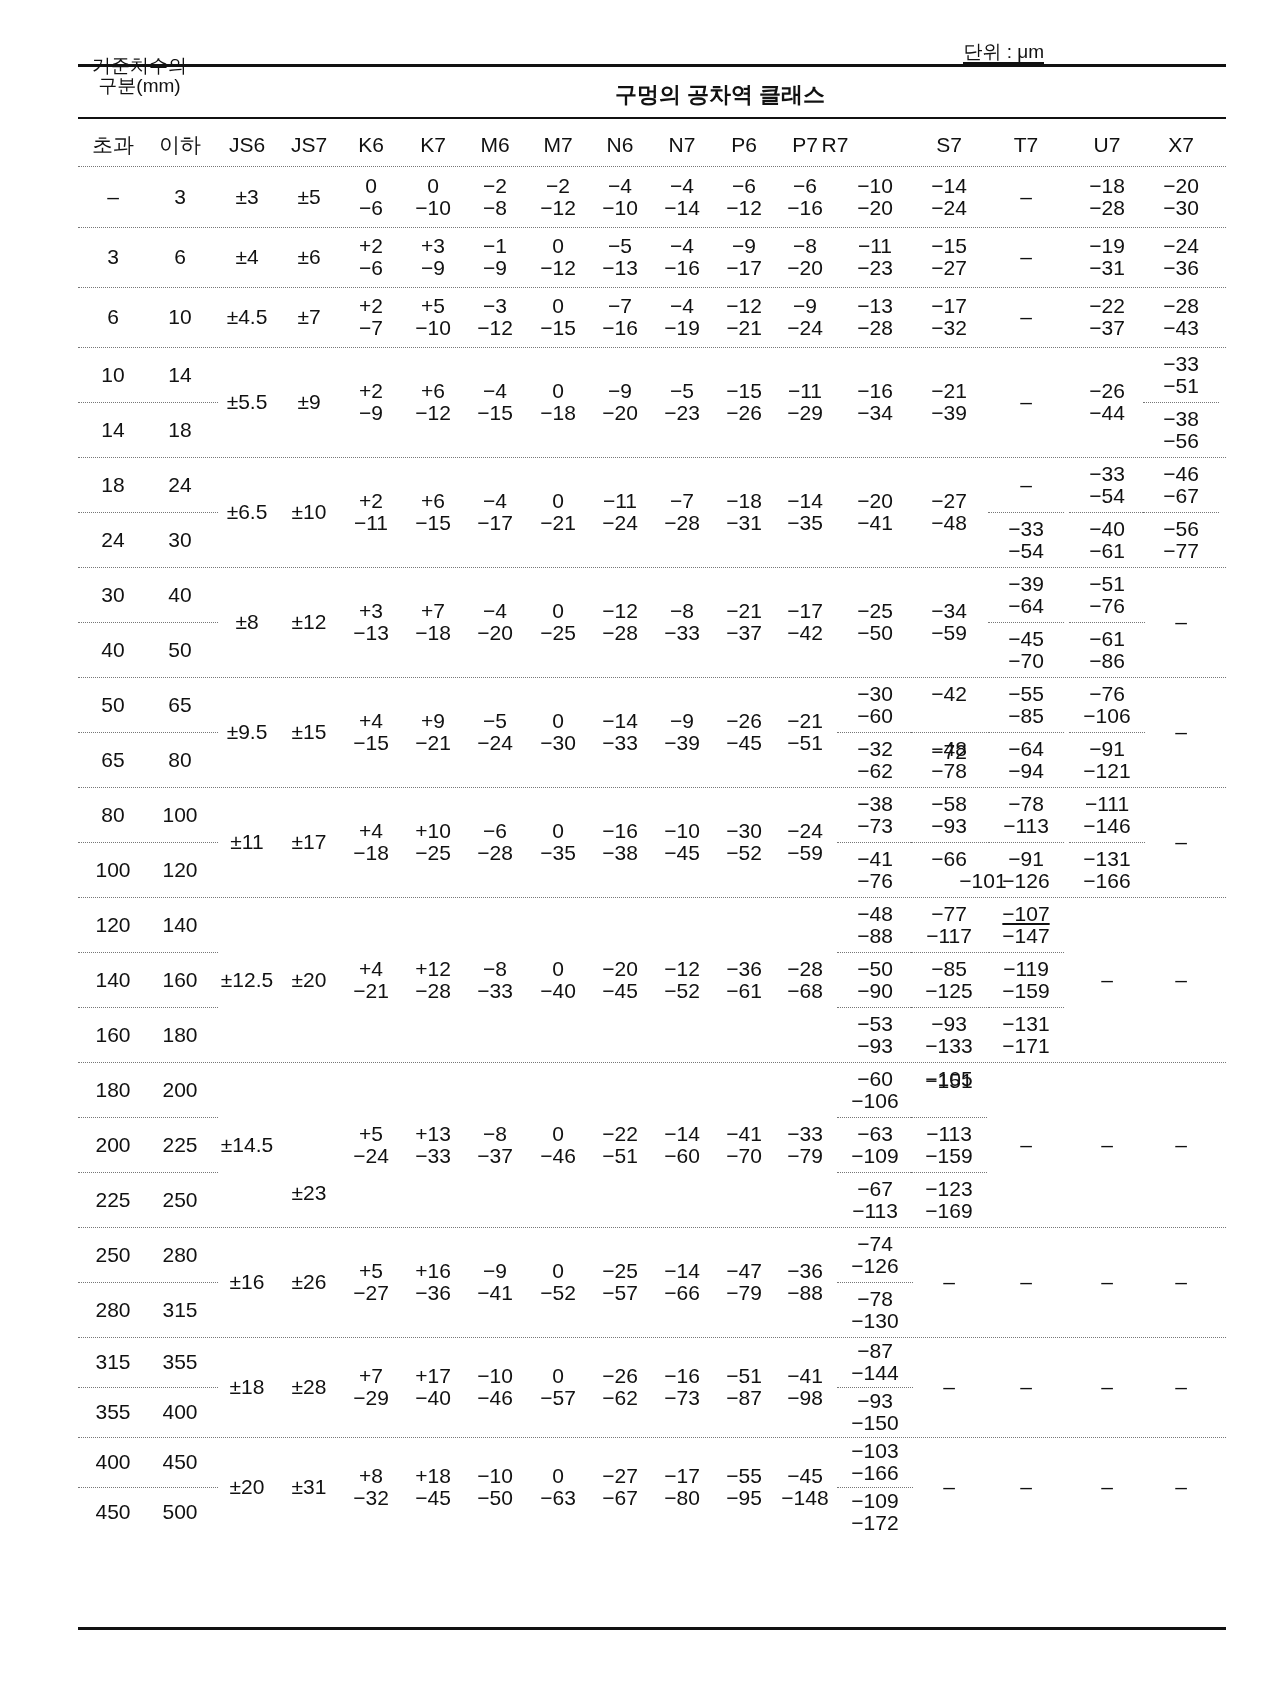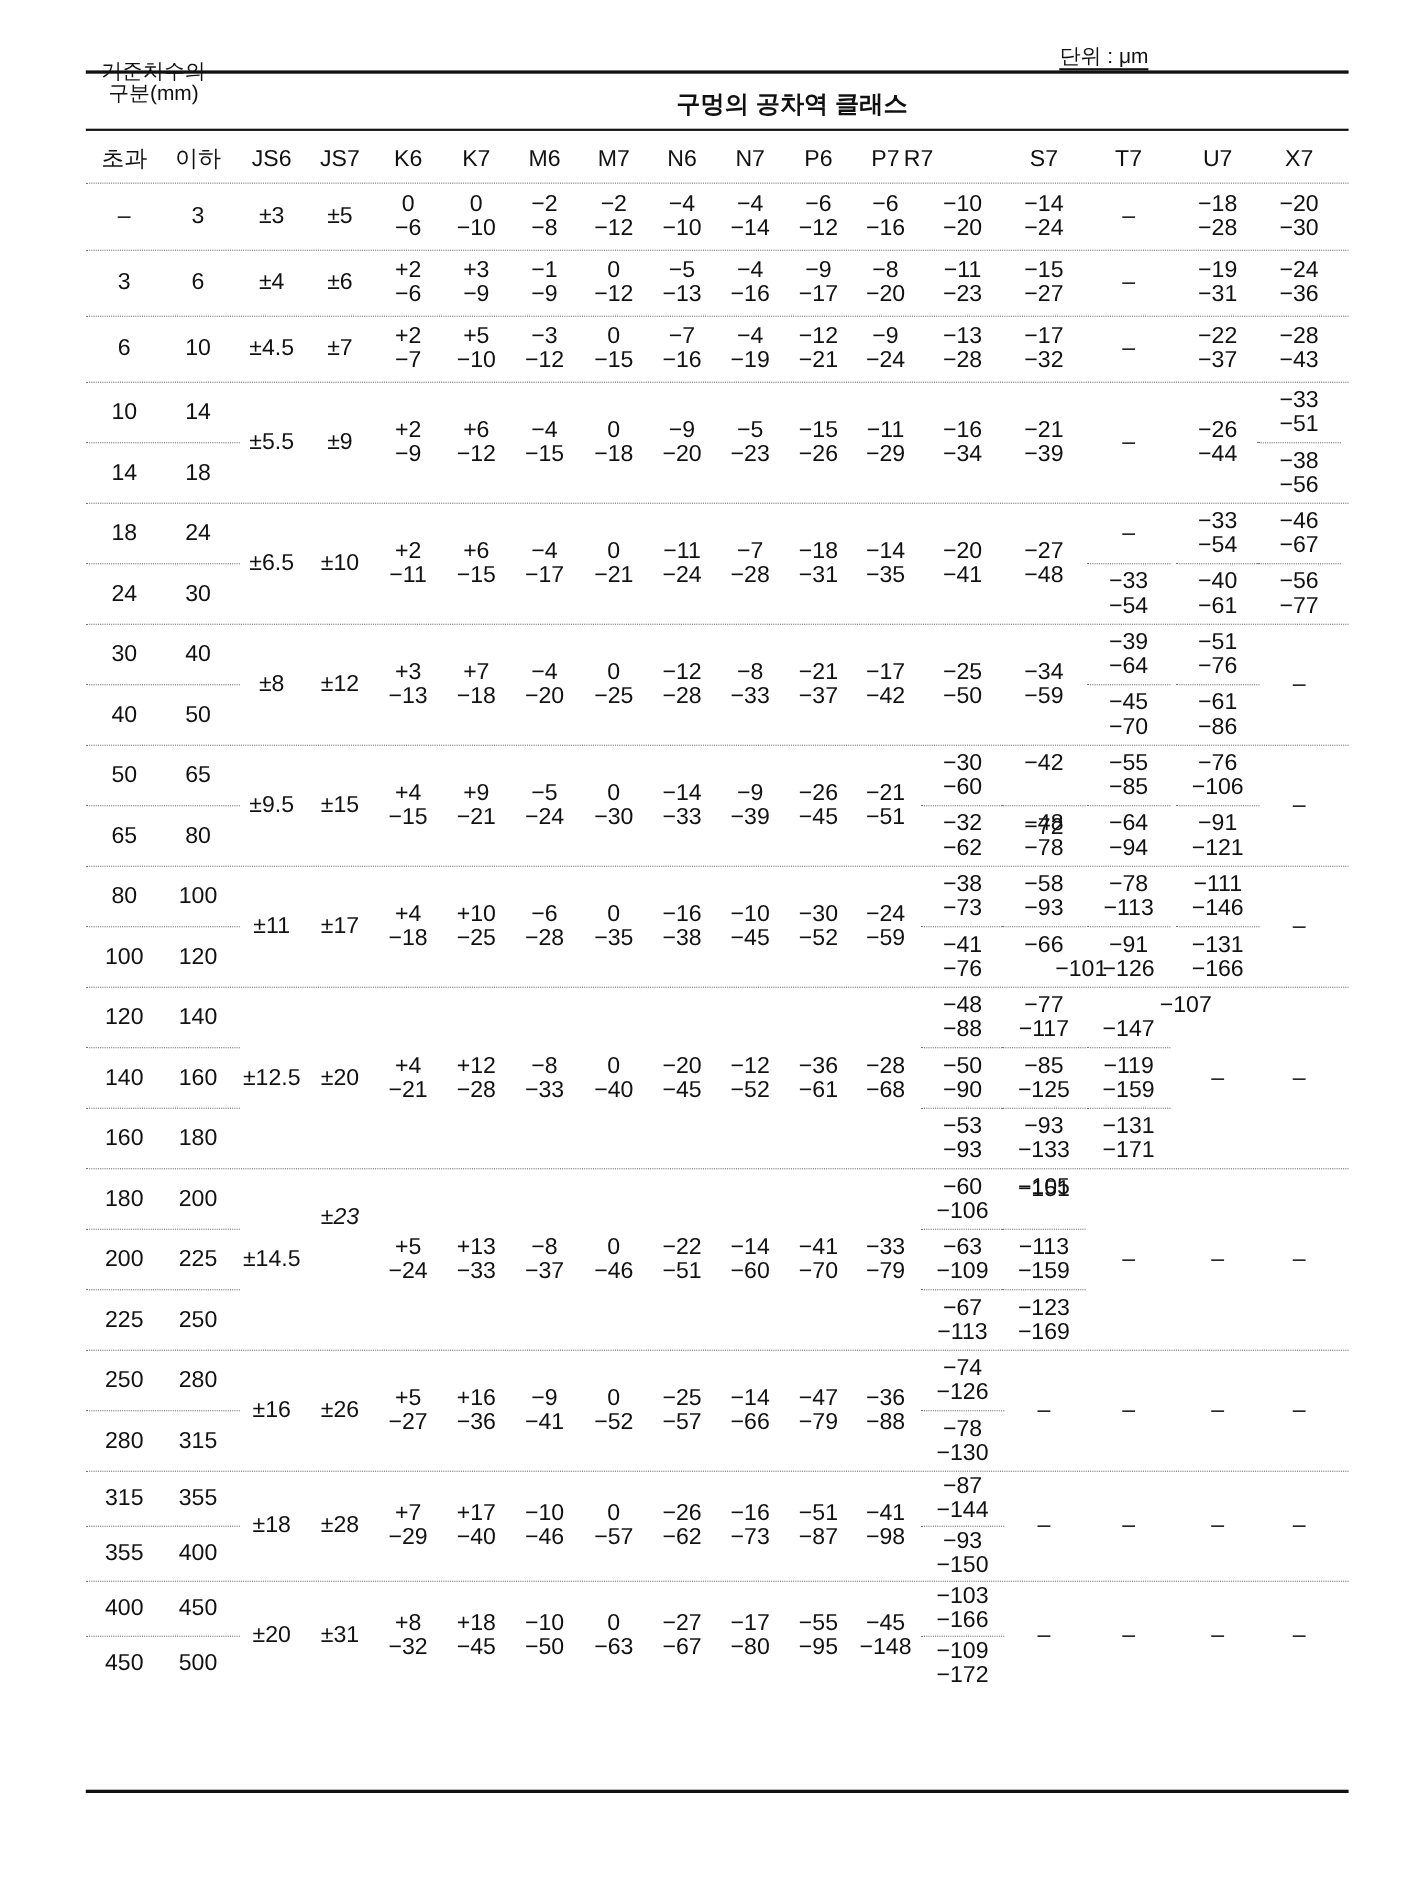--- a/index.html
+++ b/index.html
@@ -393,21 +393,21 @@
         <div class="t" style="left: 875px; top: 957.5px;">−50</div>
         <div class="t" style="left: 875px; top: 979.5px;">−90</div>
         <div class="t" style="left: 875px; top: 1012.5px;">−53</div>
         <div class="t" style="left: 875px; top: 1034.5px;">−93</div>
         <div class="t" style="left: 949px; top: 902.5px;">−77</div>
         <div class="t" style="left: 949px; top: 924.5px;">−117</div>
         <div class="t" style="left: 949px; top: 957.5px;">−85</div>
         <div class="t" style="left: 949px; top: 979.5px;">−125</div>
         <div class="t" style="left: 949px; top: 1012.5px;">−93</div>
         <div class="t" style="left: 949px; top: 1034.5px;">−133</div>
-        <div class="t" style="left: 1078px; top: 902.5px;">−107</div>
+        <div class="t" style="left: 1026px; top: 902.5px; text-decoration: underline;">−107</div>
         <div class="t" style="left: 1026px; top: 924.5px;">−147</div>
         <div class="t" style="left: 1026px; top: 957.5px;">−119</div>
         <div class="t" style="left: 1026px; top: 979.5px;">−159</div>
         <div class="t" style="left: 1026px; top: 1012.5px;">−131</div>
         <div class="t" style="left: 1026px; top: 1034.5px;">−171</div>
         <div class="t" style="left: 1107px; top: 968.5px;">–</div>
         <div class="t" style="left: 1181px; top: 968.5px;">–</div>
       </div>
       <div class="hr-dot" style="left: 78px; top: 952px; width: 140px;"></div>
       <div class="hr-dot" style="left: 78px; top: 1007px; width: 140px;"></div>
@@ -419,21 +419,21 @@
       <div class="hr-dot" style="left: 988px; top: 1007px; width: 76px;"></div>
       <div class="hr-dot" style="left: 78px; top: 1062px; width: 1148px;"></div>
       <div>
         <div class="t" style="left: 113px; top: 1078.5px;">180</div>
         <div class="t" style="left: 180px; top: 1078.5px;">200</div>
         <div class="t" style="left: 113px; top: 1133.5px;">200</div>
         <div class="t" style="left: 180px; top: 1133.5px;">225</div>
         <div class="t" style="left: 113px; top: 1188.5px;">225</div>
         <div class="t" style="left: 180px; top: 1188.5px;">250</div>
         <div class="t" style="left: 247px; top: 1133.5px;">±14.5</div>
-        <div class="t" style="left: 309px; top: 1096px; font-style: italic;">±23</div>
+        <div class="t" style="left: 309px; top: 1182px;">±23</div>
         <div class="t" style="left: 371px; top: 1122.5px;">+5</div>
         <div class="t" style="left: 371px; top: 1144.5px;">−24</div>
         <div class="t" style="left: 433px; top: 1122.5px;">+13</div>
         <div class="t" style="left: 433px; top: 1144.5px;">−33</div>
         <div class="t" style="left: 495px; top: 1122.5px;">−8</div>
         <div class="t" style="left: 495px; top: 1144.5px;">−37</div>
         <div class="t" style="left: 558px; top: 1122.5px;">0</div>
         <div class="t" style="left: 558px; top: 1144.5px;">−46</div>
         <div class="t" style="left: 620px; top: 1122.5px;">−22</div>
         <div class="t" style="left: 620px; top: 1144.5px;">−51</div>

